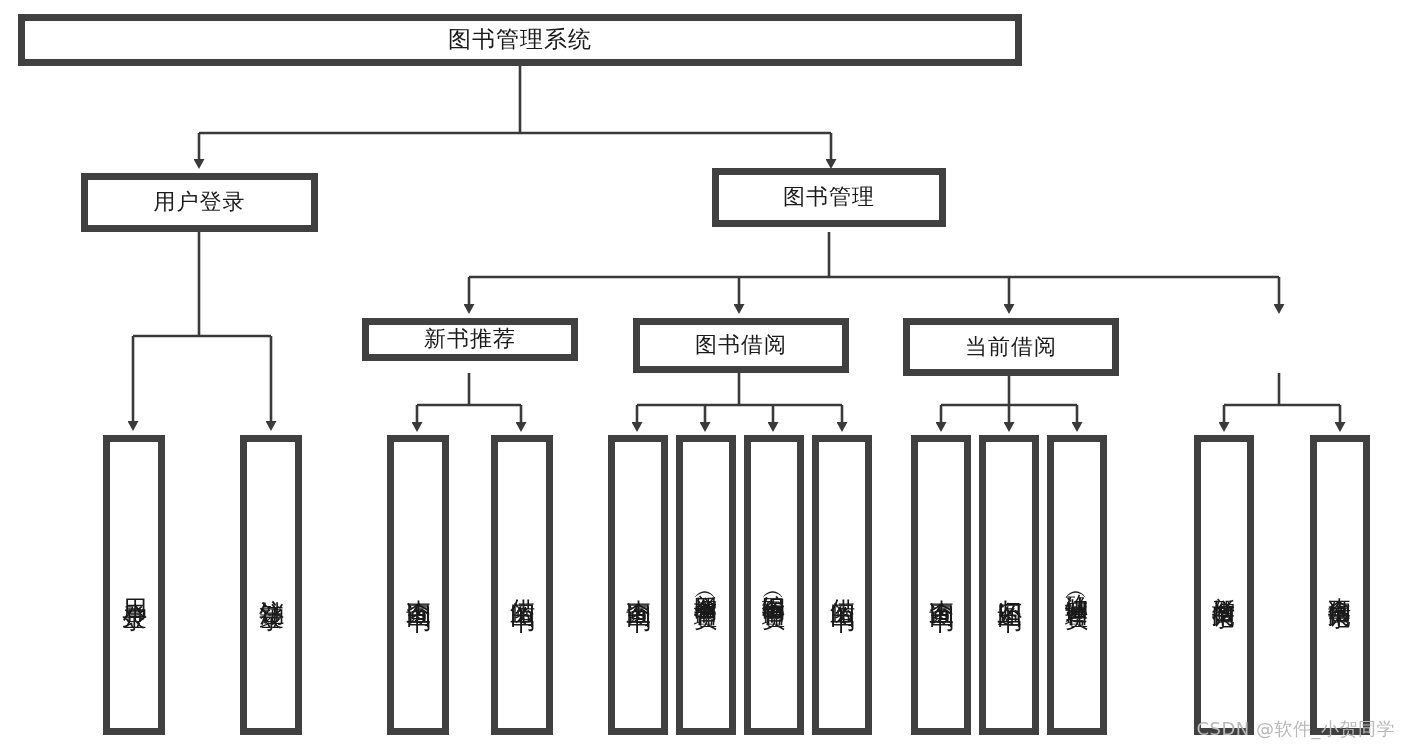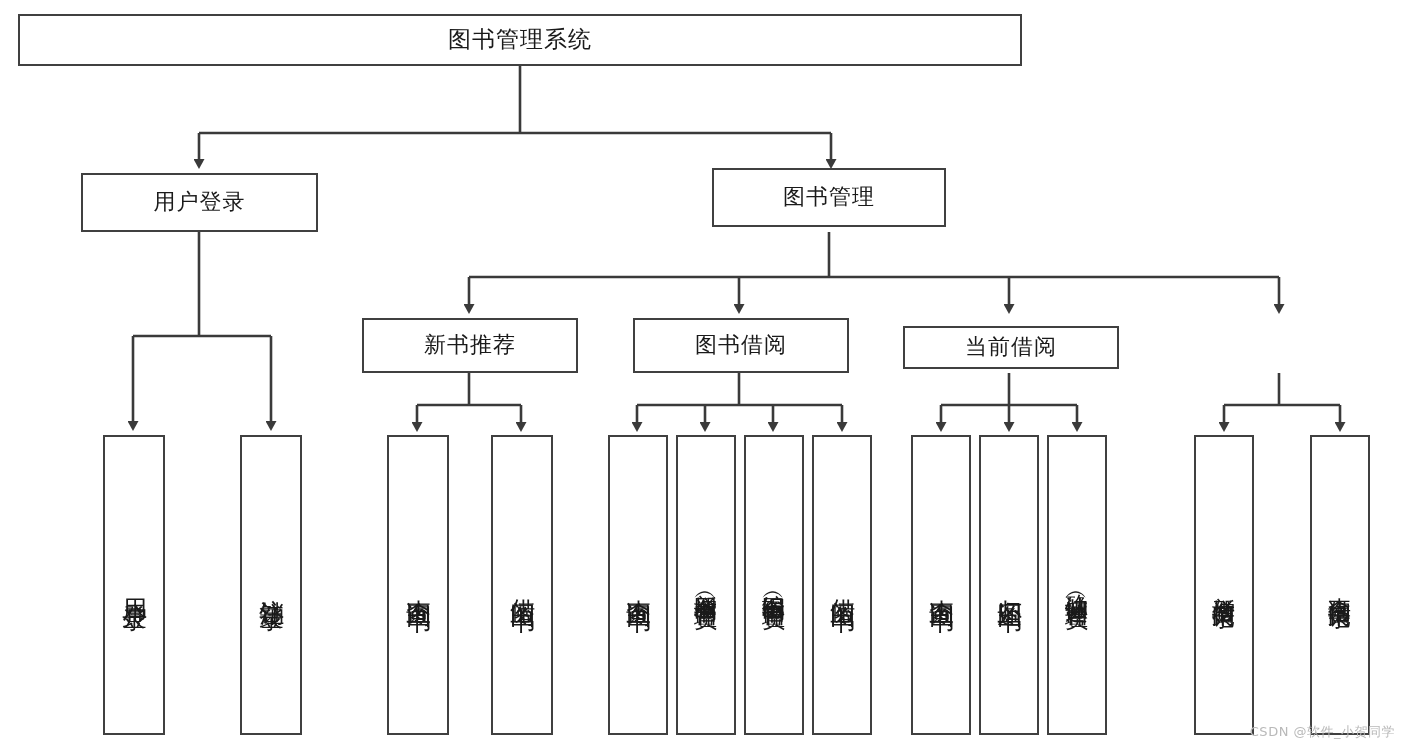--- a/index.html
+++ b/index.html
@@ -7,21 +7,21 @@
     font-family:"DejaVu Sans","Liberation Sans",sans-serif;
     width:1405px;height:747px;overflow:hidden;
   }
   #stage{position:relative;width:1405px;height:747px;background:#fff;}
   #edges{position:absolute;left:0;top:0;width:1405px;height:747px;}
 
   .node{
     position:absolute;
     box-sizing:border-box;
     background:#ffffff;
-    border:2px solid #404040;
+    border:7px solid #404040;
     display:flex;
     align-items:center;
     justify-content:center;
     color:#1a1a1a;
   }
   .node .lbl{
     display:block;
     text-align:center;
     white-space:nowrap;
   }
@@ -48,21 +48,21 @@
   }
   .node.v.narrow .lbl{
     font-size:23px;
     letter-spacing:2px;
   }
 
   #watermark{
     position:absolute;
     right:10px;
     bottom:6px;
-    font-size:13px;
+    font-size:18px;
     color:#b9b9b9;
     letter-spacing:0.5px;
     white-space:nowrap;
     font-family:"DejaVu Sans","Liberation Sans",sans-serif;
   }
 </style>
 </head>
 <body>
 
 <div id="stage">
@@ -121,27 +121,27 @@
     <span class="lbl">图书管理系统</span>
   </div>
 
   <div class="node h" style="left:81px;top:173px;width:237px;height:59px;">
     <span class="lbl">用户登录</span>
   </div>
   <div class="node h" style="left:712px;top:168px;width:234px;height:59px;">
     <span class="lbl">图书管理</span>
   </div>
 
-  <div class="node h" style="left:362px;top:318px;width:216px;height:55px;">
+  <div class="node h" style="left:362px;top:318px;width:216px;height:43px;">
     <span class="lbl">新书推荐</span>
   </div>
   <div class="node h" style="left:633px;top:318px;width:216px;height:55px;">
     <span class="lbl">图书借阅</span>
   </div>
-  <div class="node h" style="left:903px;top:326px;width:216px;height:43px;">
+  <div class="node h" style="left:903px;top:318px;width:216px;height:58px;">
     <span class="lbl">当前借阅</span>
   </div>
 
   <div class="node v" style="left:103px;top:435px;width:62px;height:300px;">
     <span class="lbl">用户登录</span>
   </div>
   <div class="node v" style="left:240px;top:435px;width:62px;height:300px;">
     <span class="lbl">注销登录</span>
   </div>
 

